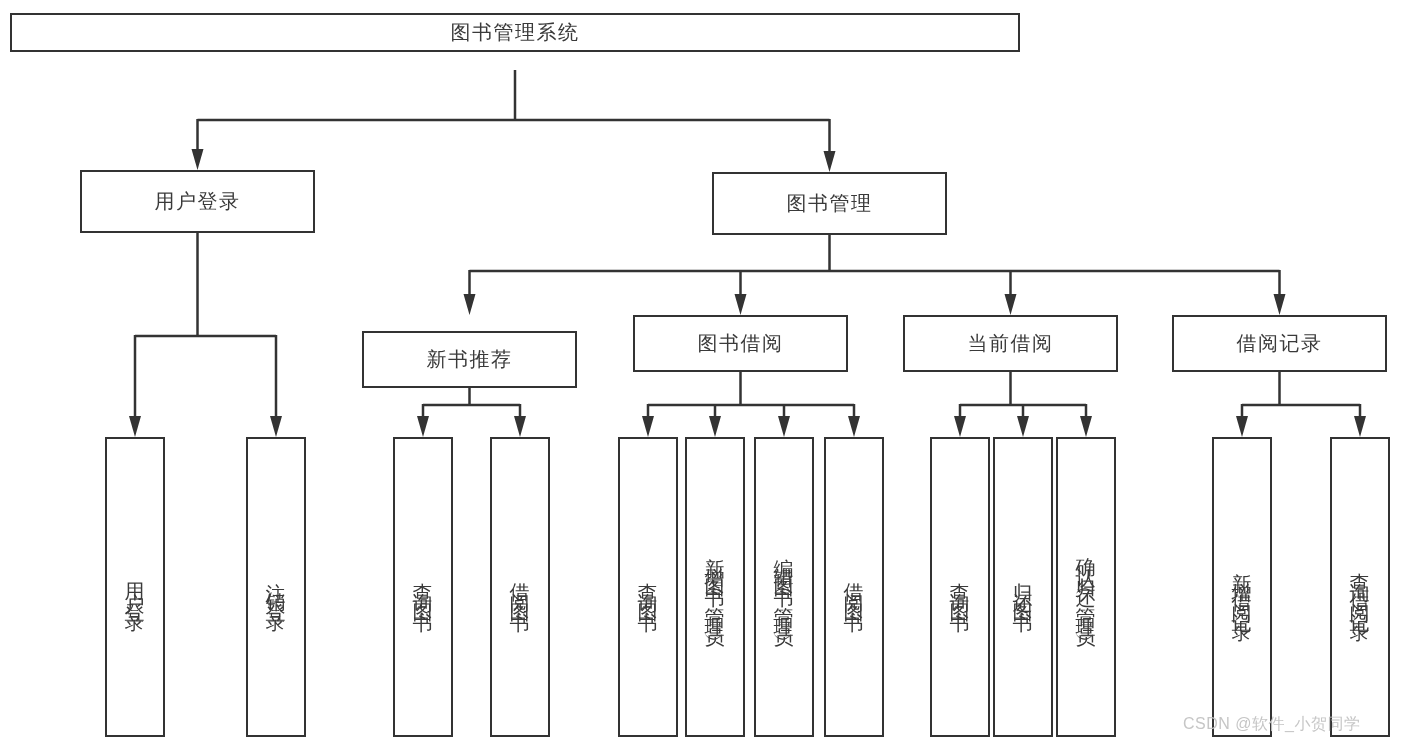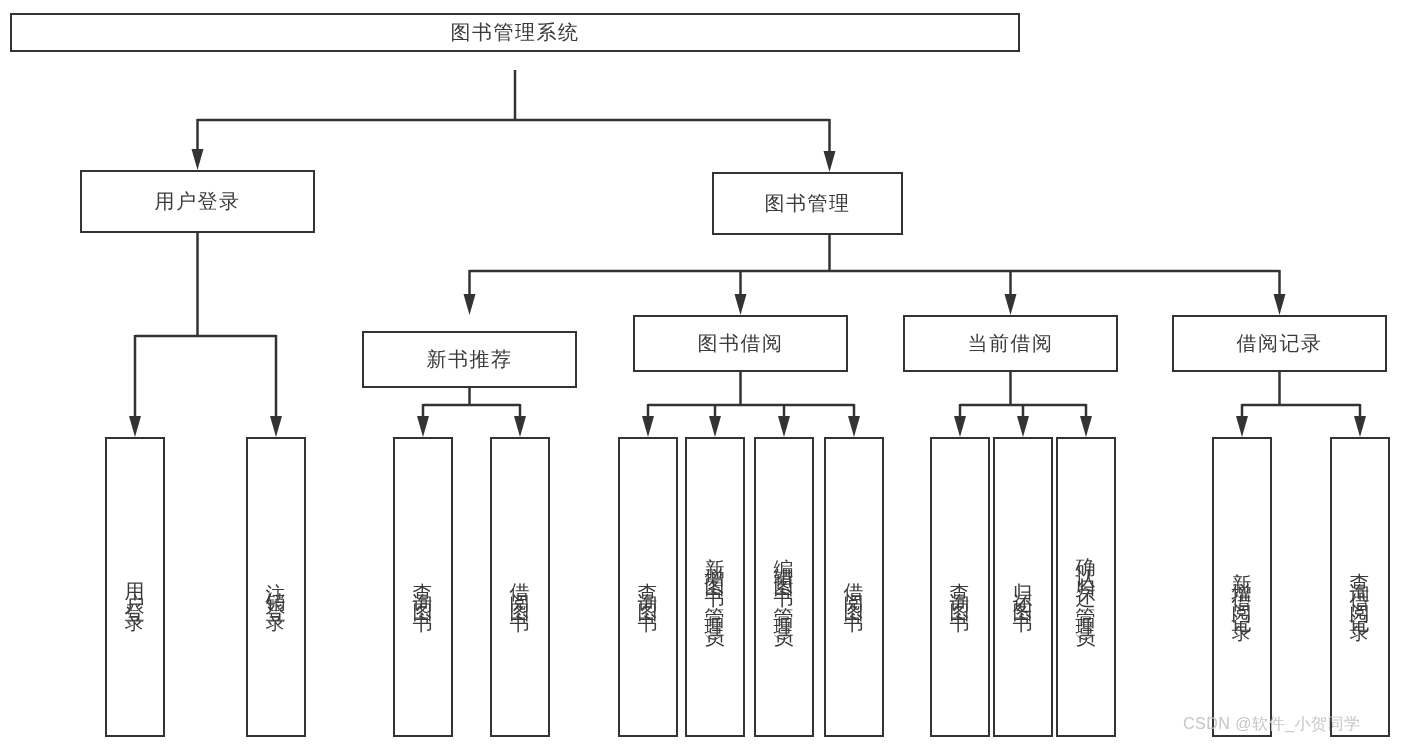--- a/index.html
+++ b/index.html
@@ -133,21 +133,21 @@
     </g>
   </svg>
 
   <div class="node h-node" style="left:10px; top:13px; width:1010px; height:39px;">
     <span>图书管理系统</span>
   </div>
 
   <div class="node h-node" style="left:80px; top:170px; width:235px; height:63px;">
     <span>用户登录</span>
   </div>
-  <div class="node h-node" style="left:712px; top:172px; width:191px; height:63px;">
+  <div class="node h-node" style="left:712px; top:172px; width:235px; height:63px;">
     <span>图书管理</span>
   </div>
 
   <div class="node h-node" style="left:362px; top:315px; width:215px; height:57px;margin-top:16px;">
     <span>新书推荐</span>
   </div>
   <div class="node h-node" style="left:903px; top:315px; width:215px; height:57px;">
     <span>当前借阅</span>
   </div>
   <div class="node h-node" style="left:633px; top:315px; width:215px; height:57px;">

